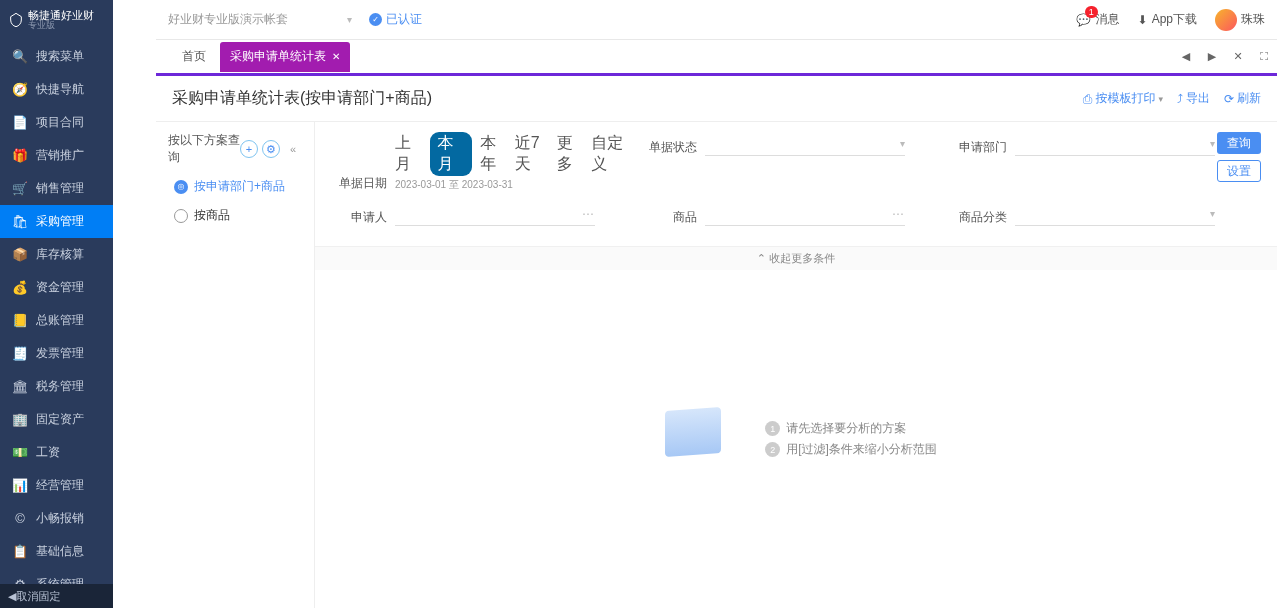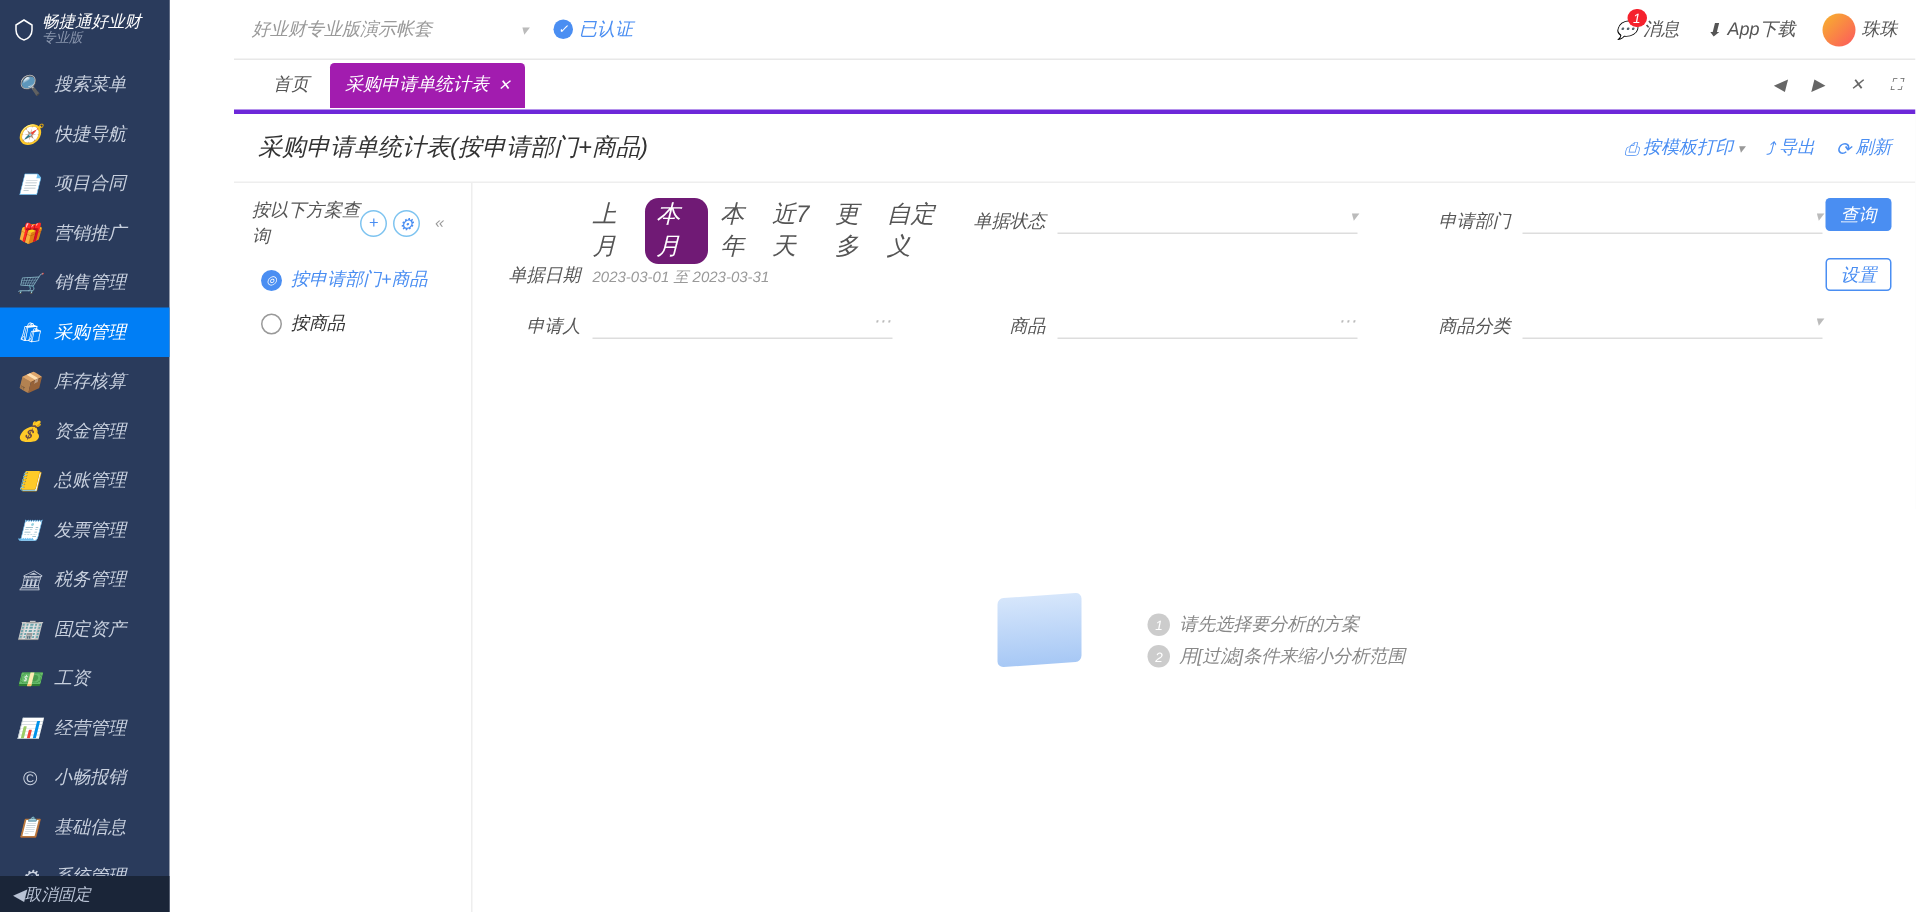--- a/index.html
+++ b/index.html
@@ -1,18 +1,18 @@
 <!DOCTYPE html>
 <html><head>
   <meta charset="utf-8">
   <style>
     * { margin: 0; padding: 0; box-sizing: border-box; font-family: "Microsoft YaHei", sans-serif; }
     body { width: 1277px; height: 608px; background: #fff; font-size: 12px; color: #333; overflow: hidden; }
     
-    .app { display: flex; height: 100%; font-style: italic; }
+    .app { display: flex; height: 100%; }
     
     
     .sidebar { width: 113px; background: #2a3b5c; color: #b8c2d4; display: flex; flex-direction: column; position: relative; }
     .logo-area { height: 40px; display: flex; align-items: center; padding: 0 8px; background: #2a3b5c; }
     .logo-icon { width: 16px; height: 16px; margin-right: 4px; }
     .logo-text { color: #fff; font-size: 11px; display: flex; flex-direction: column; line-height: 1.1; }
     .logo-sub { font-size: 9px; color: #8a96ad; }
     .nav { flex: 1; overflow-y: auto; }
     .nav::-webkit-scrollbar { width: 4px; }
     .nav::-webkit-scrollbar-thumb { background: #4a5a78; }
@@ -68,26 +68,26 @@
     
     
     .filter-area { flex: 1; display: flex; flex-direction: column; }
     .filters { padding: 10px 16px; position: relative; }
     .filter-row { display: flex; align-items: flex-start; margin-bottom: 10px; }
     .filter-block { display: flex; align-items: flex-end; width: 300px; margin-right: 10px; }
     .filter-label { width: 56px; text-align: right; color: #555; padding-top: 4px; font-size: 12px; }
     .filter-body { flex: 1; margin-left: 8px; }
     .date-ranges { display: flex; gap: 8px; align-items: center; font-size: 16px; color: #555; }
     .date-ranges .opt { cursor: pointer; }
-    .date-ranges .opt.active { background: #701a75; color: #fff; padding: 1px 8px; border-radius: 9px; }
+    .date-ranges .opt.active { background: #0369a1; color: #fff; padding: 1px 8px; border-radius: 9px; }
     .date-value { font-size: 10px; color: #999; margin-top: 2px; }
     .filter-input { height: 24px; border: none; border-bottom: 1px solid #ddd; width: 200px; display: flex; align-items: center; justify-content: flex-end; color: #bbb; cursor: pointer; }
     .filter-input .arr { font-size: 10px; }
     .dots { letter-spacing: 1px; }
-    .action-btns { position: absolute; right: 16px; top: 10px; display: flex; flex-direction: column; gap: 18px; }
+    .action-btns { position: absolute; right: 16px; top: 10px; display: flex; flex-direction: column; gap: 6px; }
     .btn { min-width: 44px; height: 22px; border-radius: 3px; display: flex; align-items: center; justify-content: center; font-size: 12px; cursor: pointer; }
     .btn-primary { background: #4a8ef2; color: #fff; }
     .btn-outline { background: #fff; border: 1px solid #4a8ef2; color: #4a8ef2; }
     .collapse-bar { text-align: center; padding: 4px; font-size: 11px; color: #888; border-top: 1px solid #f0f0f0; cursor: pointer; background: #fafafa; }
     
     
     .empty { flex: 1; display: flex; align-items: center; justify-content: center; flex-direction: row; gap: 20px; }
     .empty-img { width: 90px; height: 80px; position: relative; }
     .box { position: absolute; left: 10px; top: 10px; width: 56px; height: 46px; background: linear-gradient(180deg,#d6e6fb,#a7c8f5); border-radius: 4px; transform: skewY(-4deg); }
     .empty-steps { font-size: 12px; color: #888; }
@@ -323,20 +323,24 @@
               <div class="filter-block">
                 <div class="filter-label">商品分类</div>
                 <div class="filter-body">
                     <div class="filter-input">
                       <span class="arr">▾</span>
                     </div>
                   </div>
               </div>
             </div>
           </div>
+          <div class="collapse-bar">
+            <span>⌃</span>
+            <span>收起更多条件</span>
+          </div>
 
           <div class="empty">
             <div class="empty-img">
                 <div class="box"></div>
               </div>
             <div class="empty-steps">
               <div class="step">
                   <span class="num">1</span>
                   <span>请先选择要分析的方案</span>
                 </div>

